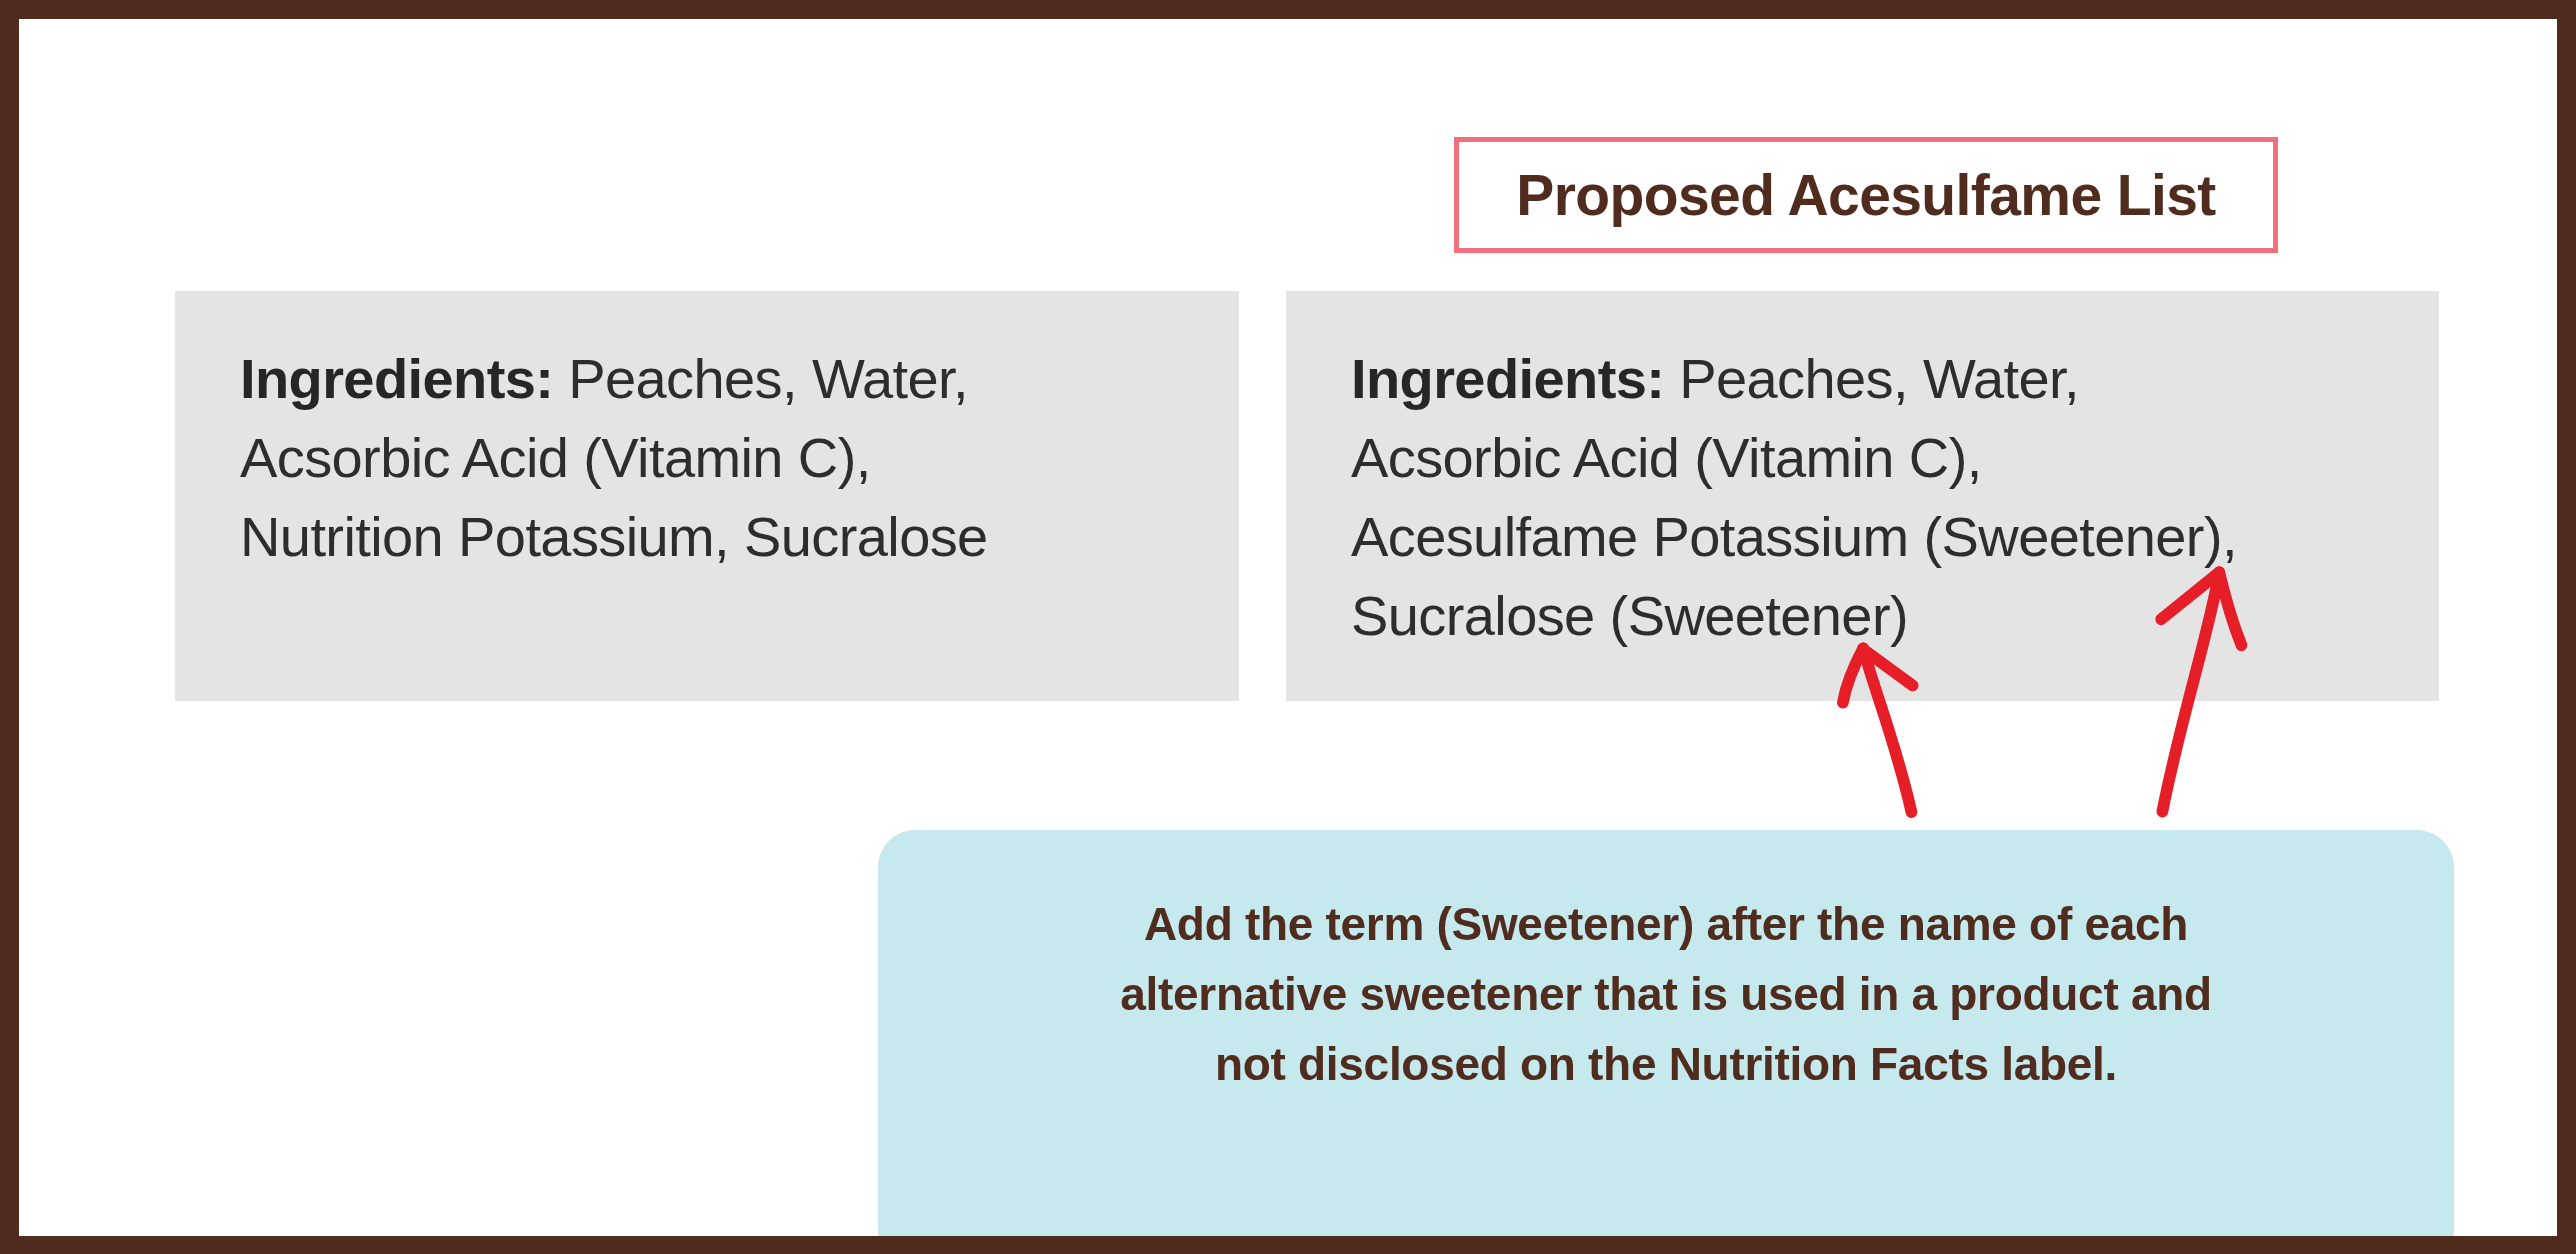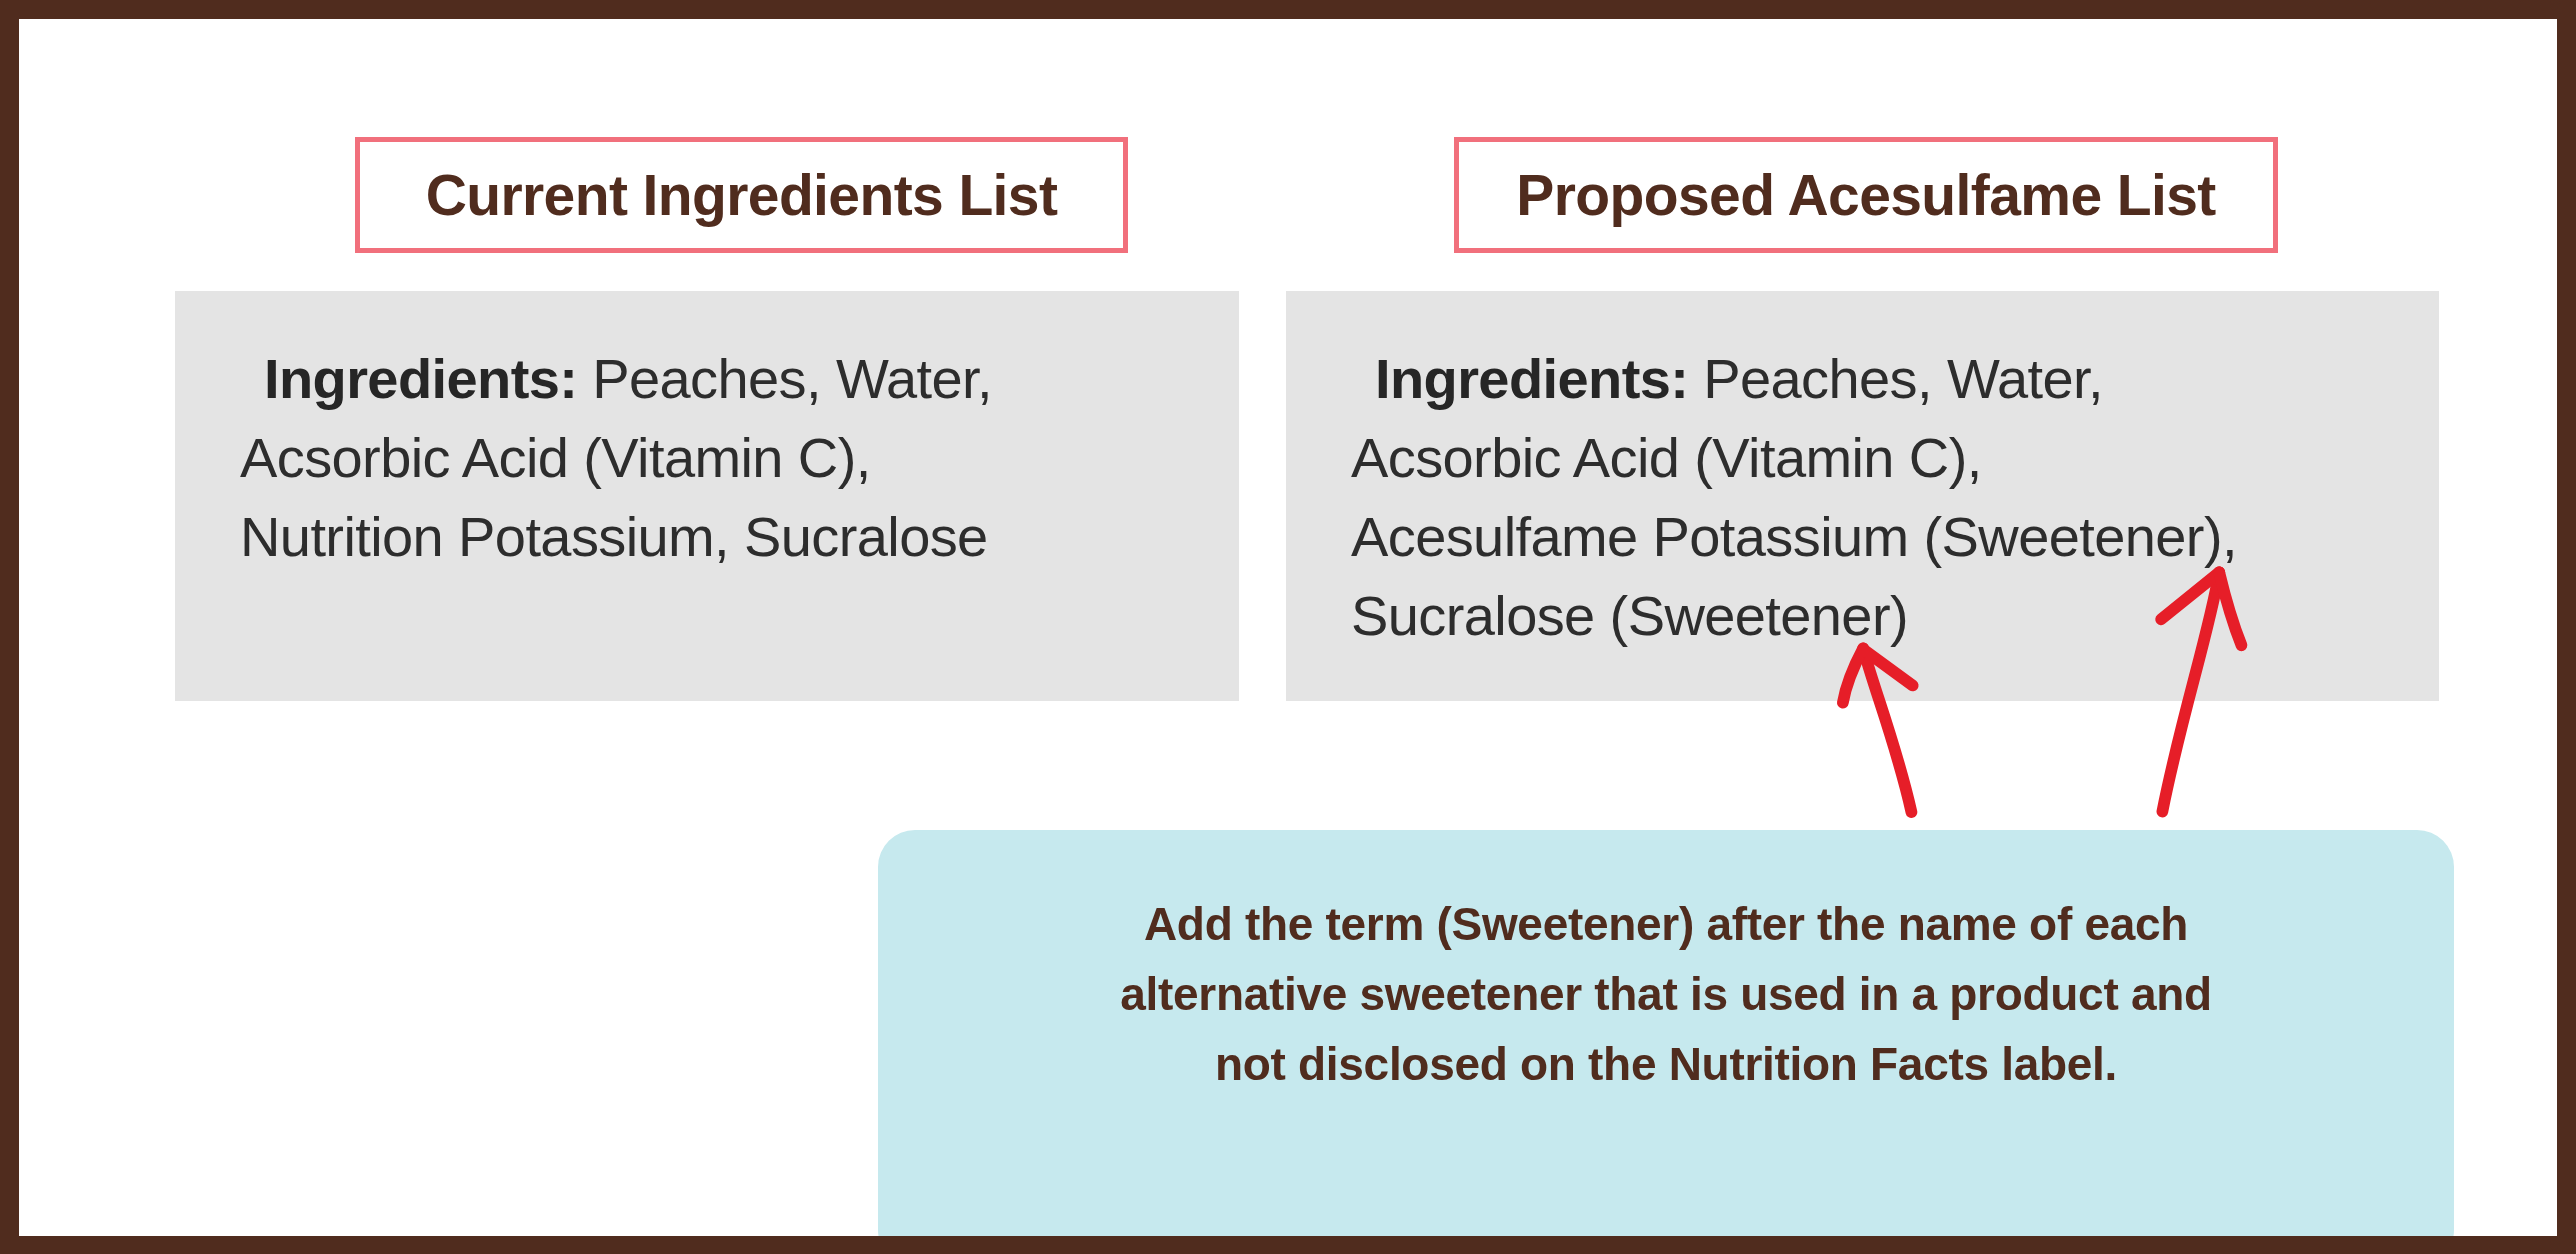--- a/index.html
+++ b/index.html
@@ -43,21 +43,21 @@
   }
   .gray-box.left  { left: 156px;  width: 1064px; }
   .gray-box.right { left: 1267px; width: 1153px; }
   .ing-line {
     font-size: 56px;
     line-height: 79px;
     letter-spacing: -0.6px;
     color: #2d2d2d;
     white-space: nowrap;
   }
-  .ing-line b { font-weight: 700; color: #262626; margin-left: 24px; }
+  .ing-line b { font-weight: 700; color: #262626; }
   .callout {
     position: absolute;
     left: 859px;
     top: 811px;
     width: 1576px;
     height: 437px;
     background: #c6e9ee;
     border-radius: 37px;
     box-sizing: border-box;
     padding-top: 59px;
@@ -77,23 +77,20 @@
     width: 2576px;
     height: 1255px;
     pointer-events: none;
   }
 </style>
 </head>
 <body>
 
 <div class="page">
 
-  <div class="title-box left">
-    <div class="title-text">Current Ingredients List</div>
-  </div>
 
   <div class="title-box right">
     <div class="title-text">Proposed Acesulfame List</div>
   </div>
 
   <div class="gray-box left">
     <div class="ing-line"><b>Ingredients:</b><span> Peaches, Water,</span></div>
     <div class="ing-line">Acsorbic Acid (Vitamin C),</div>
     <div class="ing-line">Nutrition Potassium, Sucralose</div>
   </div>

